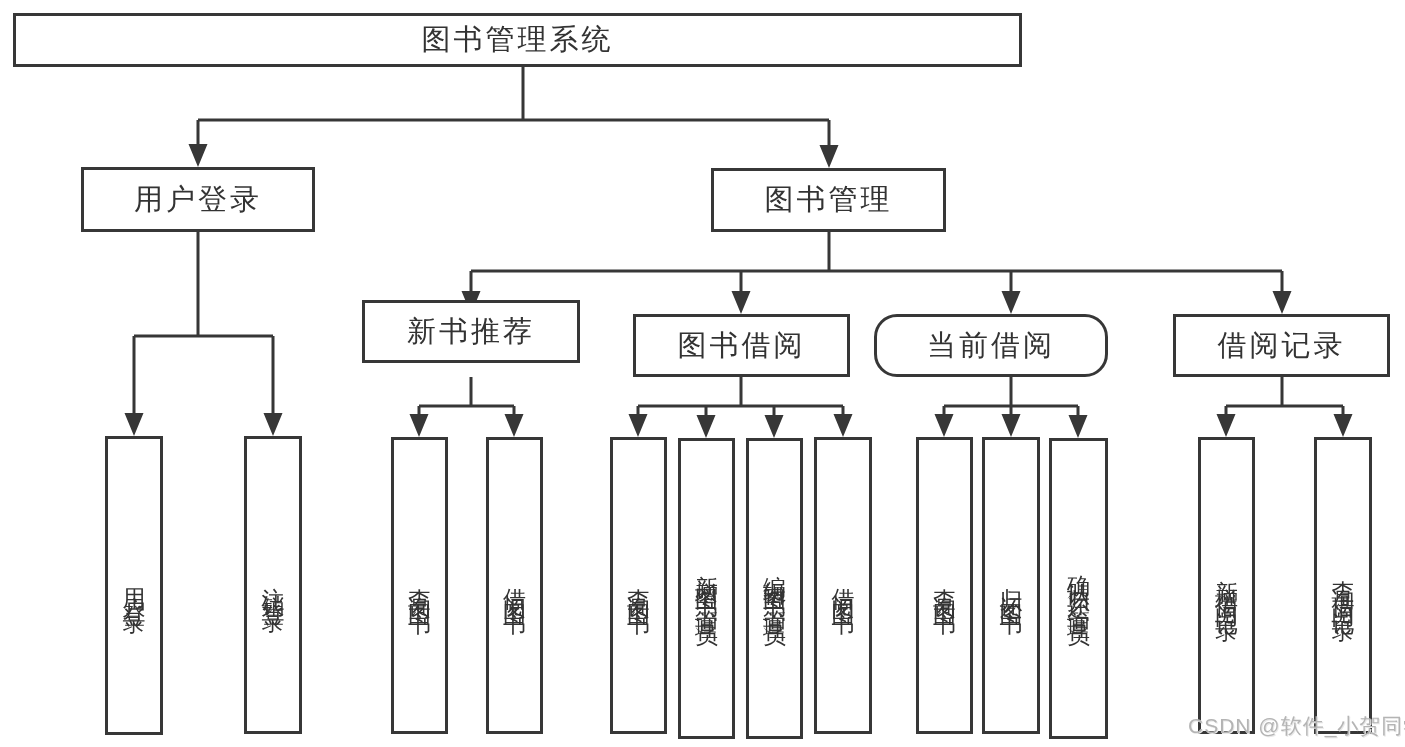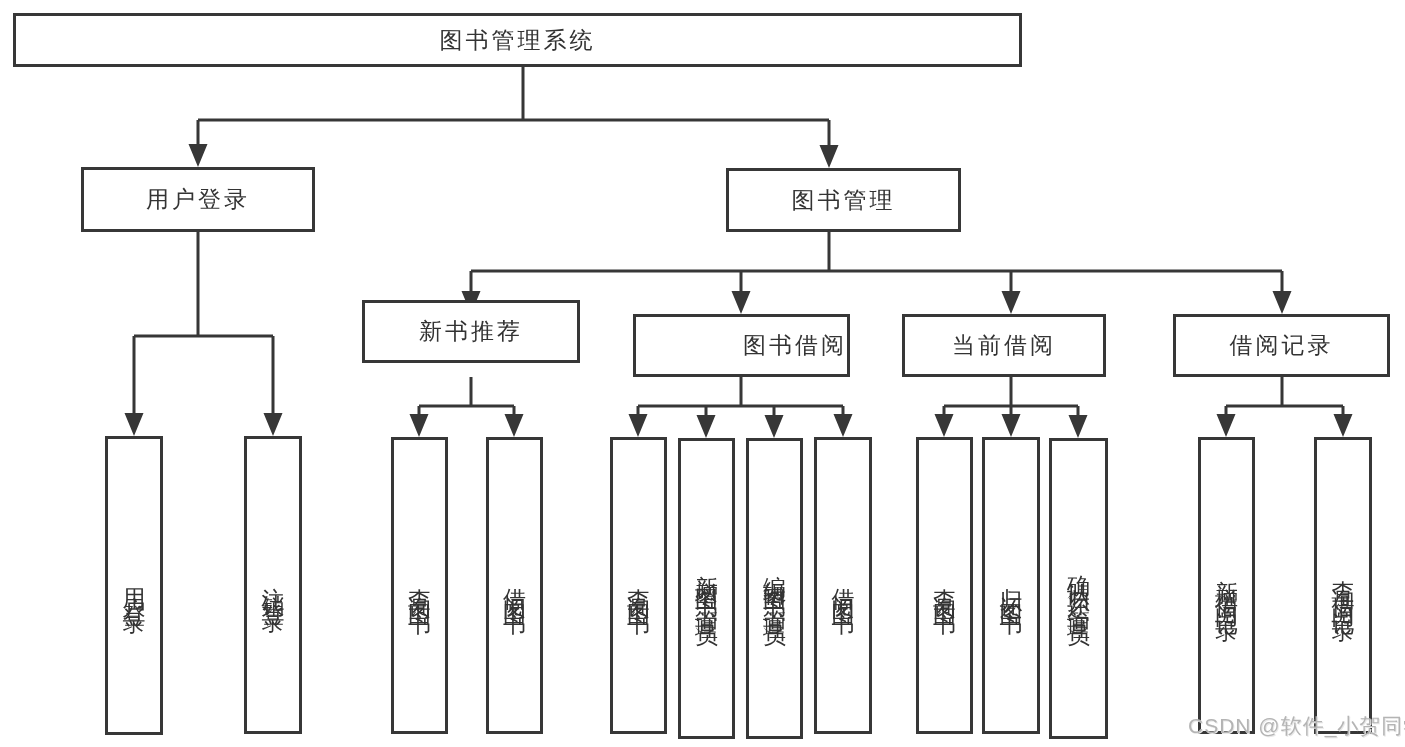--- a/index.html
+++ b/index.html
@@ -22,21 +22,21 @@
     box-sizing: border-box;
     border: 3px solid #373737;
     background: #ffffff;
     display: flex;
     align-items: center;
     justify-content: center;
     z-index: 2;
   }
   .hlabel {
     display: block;
-    font-size: 23px;
+    font-size: 29px;
     color: #333333;
     letter-spacing: 3px;
     white-space: nowrap;
   }
   .vlabel {
     display: block;
     writing-mode: vertical-rl;
     text-orientation: mixed;
     font-size: 23px;
     color: #333333;
@@ -91,31 +91,31 @@
          M1333.5 414 h19 L1343 437 Z"></path>
   </svg>
 
   <div class="box" style="left:13px; top:13px; width:1009px; height:54px;">
     <span class="hlabel">图书管理系统</span>
   </div>
 
   <div class="box" style="left:81px; top:167px; width:234px; height:65px;">
     <span class="hlabel">用户登录</span>
   </div>
-  <div class="box" style="left:726px; top:168px; width:235px; height:64px;">
+  <div class="box" style="left:711px; top:168px; width:235px; height:64px;">
     <span class="hlabel">图书管理</span>
   </div>
 
   <div class="box" style="left:362px; top:300px; width:218px; height:63px;">
     <span class="hlabel">新书推荐</span>
   </div>
-  <div class="box" style="left:633px; top:314px; width:217px; height:63px;justify-content:flex-end;">
+  <div class="box" style="left:633px; top:314px; width:217px; height:63px;">
     <span class="hlabel">图书借阅</span>
   </div>
-  <div class="box" style="left:902px; top:314px; width:204px; height:63px;">
+  <div class="box" style="left:874px; top:314px; width:234px; height:63px;border-radius:23px;">
     <span class="hlabel">当前借阅</span>
   </div>
   <div class="box" style="left:1173px; top:314px; width:217px; height:63px;">
     <span class="hlabel">借阅记录</span>
   </div>
 
   <div class="box" style="left:105px; top:436px; width:58px; height:299px;">
     <span class="vlabel">用户登录</span>
   </div>
   <div class="box" style="left:244px; top:436px; width:58px; height:298px;">

